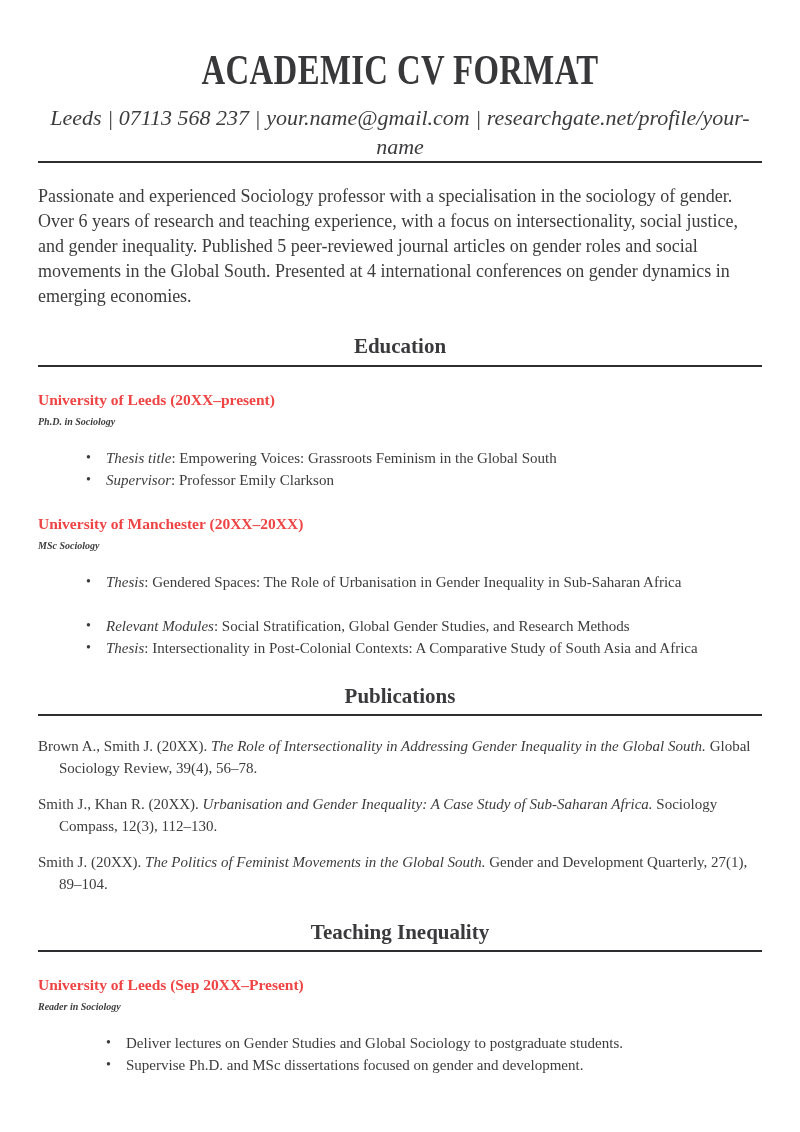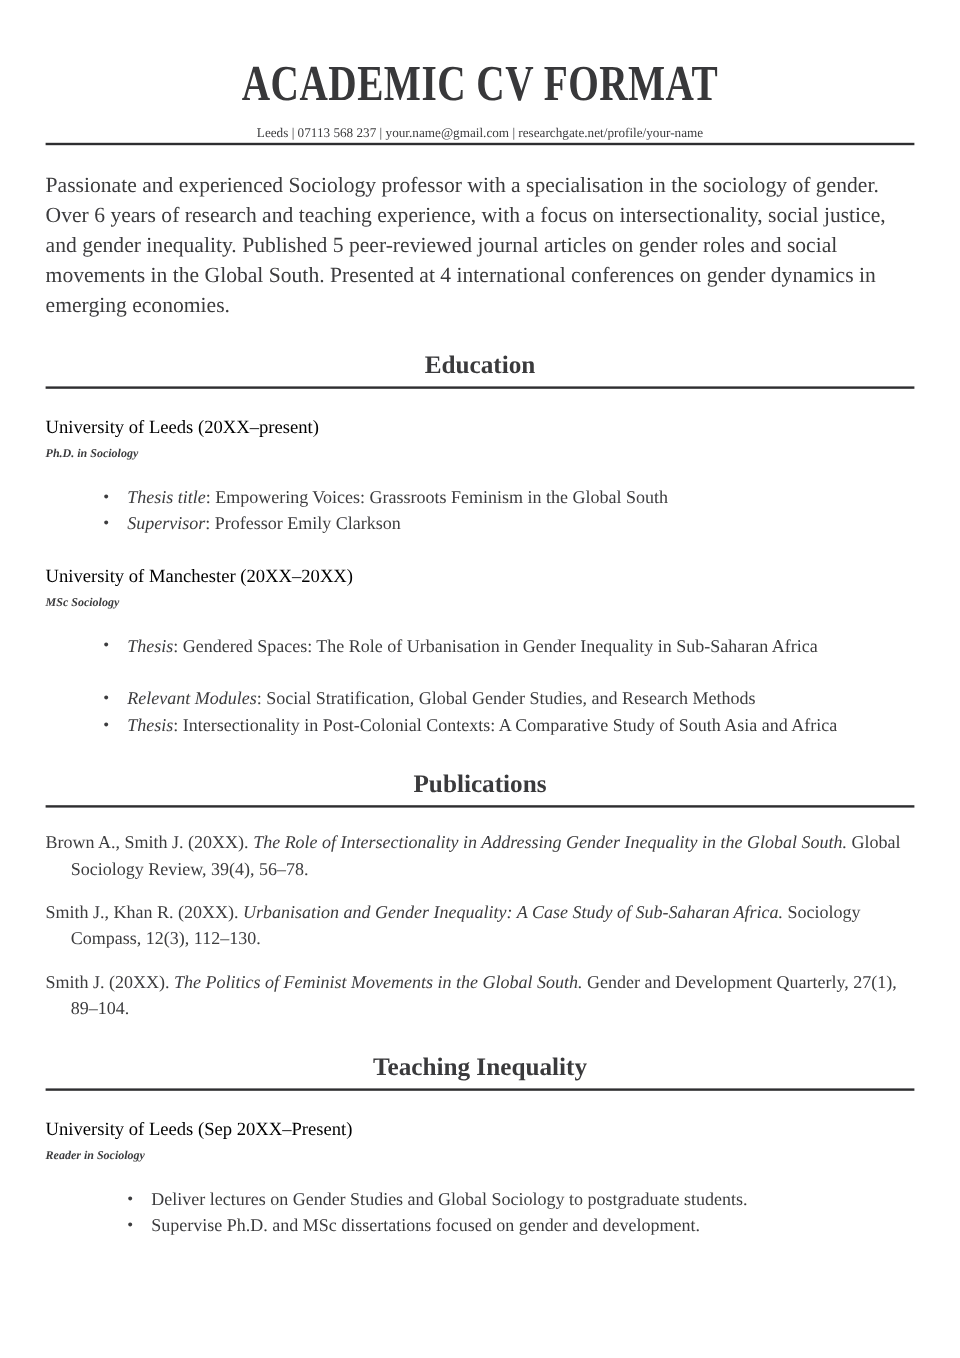--- a/index.html
+++ b/index.html
@@ -20,23 +20,24 @@
     line-height: 1.15;
     letter-spacing: 0.5px;
     color: #38383a;
     transform: scaleX(0.78);
     transform-origin: center;
     white-space: nowrap;
   }
   .contact {
     margin-top: 10px;
     text-align: center;
-    font-size: 11px;
+    font-size: 22px;
     line-height: 1.3;
     color: #3c3c3e;
+    font-style: italic;
   }
   hr.rule {
     border: none;
     border-top: 2px solid #2e2e30;
     margin: 0;
   }
   .rule-top { margin-top: 17px; }
   .summary {
     margin-top: 21px;
     font-size: 18px;
@@ -47,24 +48,24 @@
     margin-top: 25px;
     text-align: center;
     font-size: 21px;
     font-weight: 700;
     line-height: 1.2;
     color: #3a3a3c;
   }
   .section-heading + hr.rule { margin-top: 5px; }
   .entry { margin-top: 22px; }
   .inst {
-    font-weight: 400;
+    font-weight: 700;
     font-size: 15.5px;
     line-height: 22px;
-    color: #000000;
+    color: #ef4444;
   }
   .subline {
     font-size: 10px;
     line-height: 22px;
     font-weight: bold;
   }
   .it { font-style: italic; }
   ul.bullets {
     list-style: none;
     margin-top: 14px;

